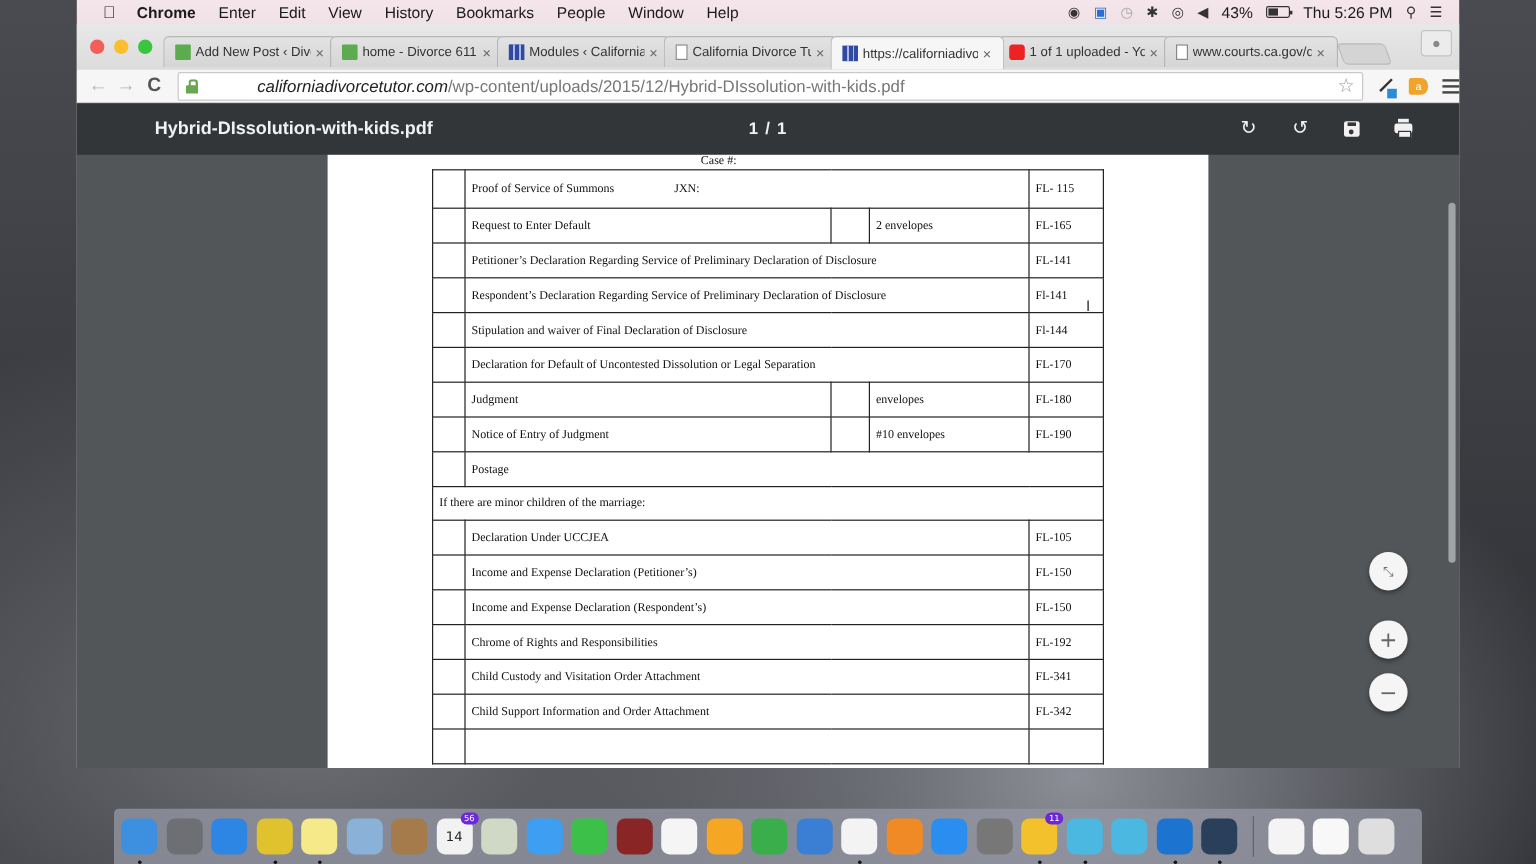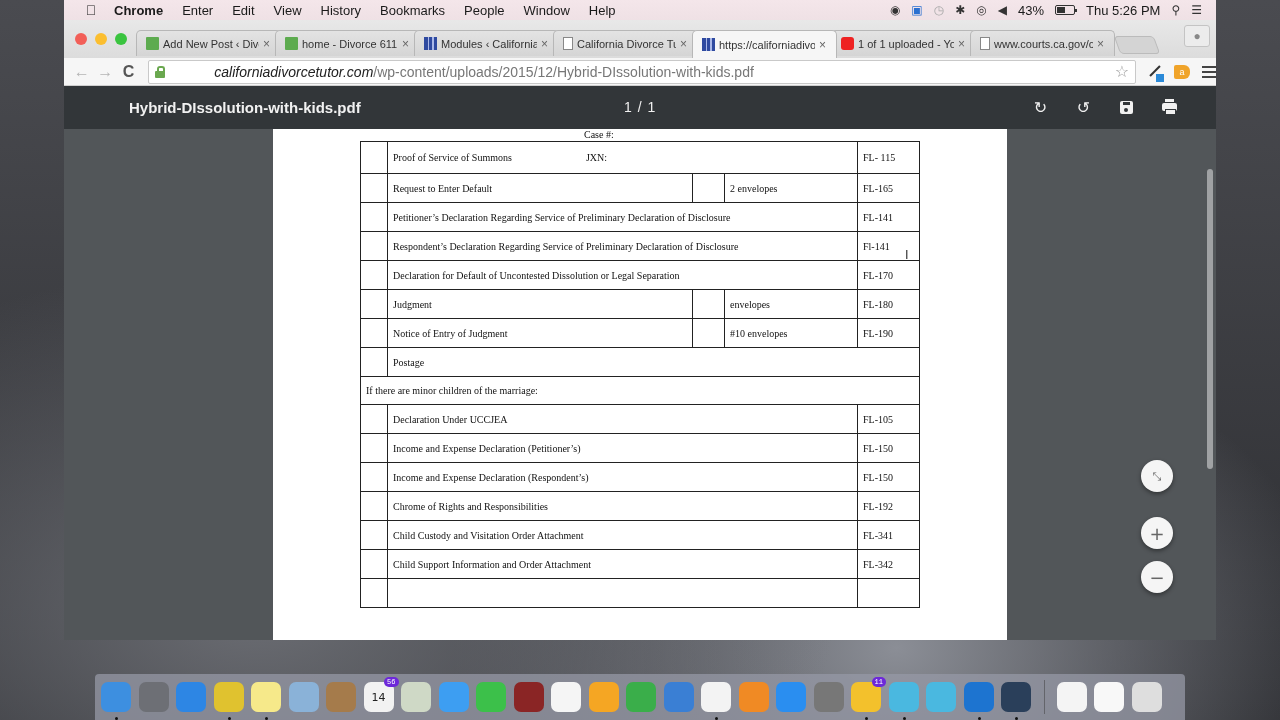--- a/index.html
+++ b/index.html
@@ -95,21 +95,21 @@
   .menu-icon { width: 14px; height: 12px; border-top: 2px solid #444; border-bottom: 2px solid #444; position: relative; }
   .menu-icon::after { content: ""; position: absolute; left: 0; top: 3px; width: 14px; height: 2px; background: #444; }
 
   
   .pdf-viewer { position: absolute; left: 0; top: 66px; width: 1152px; height: 554px; background: #525659; overflow: hidden; }
   .pdf-toolbar {
     height: 43px; background: #323639; position: relative;
     display: flex; align-items: center; color: #f1f1f1;
   }
   .pdf-title { position: absolute; left: 29px; top: 13px; font-size: 15px; font-weight: bold; margin-left: 36px; }
-  .pdf-pages { position: absolute; left: 560px; top: 13px; font-size: 14px; letter-spacing: 1px; }
+  .pdf-pages { position: absolute; left: 560px; top: 13px; font-size: 14px; letter-spacing: 1px; font-weight: bold; }
   .pdf-actions { position: absolute; right: 38px; top: 11px; display: flex; gap: 26px; }
   .pdf-btn { width: 17px; height: 20px; display: flex; align-items: center; justify-content: center; color: #f1f1f1; font-size: 16px; }
   .save-icon { width: 13px; height: 13px; background: #f1f1f1; border-radius: 2px; position: relative; }
   .save-icon::before { content: ""; position: absolute; left: 3px; top: 1px; width: 7px; height: 3px; background: #323639; }
   .save-icon::after { content: ""; position: absolute; left: 4px; bottom: 2px; width: 4px; height: 4px; border-radius: 50%; background: #323639; }
   .print-icon { width: 15px; height: 8px; background: #f1f1f1; border-radius: 2px; position: relative; }
   .print-icon::before { content: ""; position: absolute; left: 3px; top: -4px; width: 9px; height: 3px; background: #f1f1f1; }
   .print-icon::after { content: ""; position: absolute; left: 3px; bottom: -4px; width: 9px; height: 4px; background: #f1f1f1; border: 1px solid #323639; }
 
   .pdf-page {
@@ -118,21 +118,21 @@
   }
   .case-label { position: absolute; left: 311px; top: 0px; font-size: 10px; }
   .doc-table { position: absolute; left: 87px; top: 12px; width: 560px; border-collapse: collapse; font-size: 10px; }
   .doc-table td { border: 1px solid #222; height: 29px; padding: 0 5px; vertical-align: middle; }
   .doc-table td.chk { width: 27px; padding: 0; }
   .doc-table td.form { width: 62px; }
   .doc-table td.box2 { width: 32px; padding: 0; }
   .doc-table td.note { width: 133px; }
   .doc-table tr.first td { height: 32px; }
   .doc-table tr.section td { height: 28px; }
-  .jxn { margin-left: 74px; }
+  .jxn { margin-left: 50px; }
 
   .cursor-ibeam { position: absolute; left: 841px; top: 162px; font-size: 12px; color: #333; font-family: "DejaVu Sans", sans-serif; }
 
   .scrollbar { position: absolute; right: 3px; top: 83px; width: 6px; height: 300px; background: #a0a2a4; border-radius: 3px; }
   .fab {
     position: absolute; width: 32px; height: 32px; border-radius: 50%;
     background: #f5f5f5; box-shadow: 0 2px 4px rgba(0,0,0,0.4);
     display: flex; align-items: center; justify-content: center;
     color: #666; font-size: 18px; font-family: "DejaVu Sans", sans-serif;
   }
@@ -146,21 +146,21 @@
     background: rgba(150,152,165,0.75); border-radius: 4px 4px 0 0;
     display: flex; align-items: center; padding-left: 6px;
   }
   .dock-icon {
     width: 30px; height: 30px; margin-right: 7.5px; border-radius: 7px;
     position: relative; flex-shrink: 0;
     display: flex; align-items: center; justify-content: center;
     font-size: 11px; color: #fff; font-family: "DejaVu Sans", sans-serif;
   }
   .dock-icon.running::after { content: ""; position: absolute; bottom: -8px; left: 14px; width: 3px; height: 3px; border-radius: 50%; background: #111; }
-  .dock-badge { position: absolute; top: -5px; right: -5px; background: #6d28d9; color: #fff; border-radius: 8px; font-size: 7px; padding: 1px 3px; font-family: Liberation Mono, monospace; }
+  .dock-badge { position: absolute; top: -5px; right: -5px; background: #6d28d9; color: #fff; border-radius: 8px; font-size: 7px; padding: 1px 3px; }
   .dock-sep { width: 1px; height: 34px; background: rgba(60,60,60,0.5); margin: 0 12px 0 5px; }
 </style>
 </head>
 <body>
 
 <div class="wallpaper"></div>
 
 <div class="menubar">
   <span class="apple"></span>
   <span class="menu-item bold">Chrome</span>
@@ -292,20 +292,25 @@
           <td colspan="3">Petitioner’s Declaration Regarding Service of Preliminary Declaration of Disclosure</td>
           <td class="form">FL-141</td>
         </tr>
         <tr>
           <td class="chk"></td>
           <td colspan="3">Respondent’s Declaration Regarding Service of Preliminary Declaration of Disclosure</td>
           <td class="form">Fl-141</td>
         </tr>
         <tr>
           <td class="chk"></td>
+          <td colspan="3">Stipulation and waiver of Final Declaration of Disclosure</td>
+          <td class="form">Fl-144</td>
+        </tr>
+        <tr>
+          <td class="chk"></td>
           <td colspan="3">Declaration for Default of Uncontested Dissolution or Legal Separation</td>
           <td class="form">FL-170</td>
         </tr>
         <tr>
           <td class="chk"></td>
           <td>Judgment</td>
           <td class="box2"></td>
           <td class="note">envelopes</td>
           <td class="form">FL-180</td>
         </tr>

